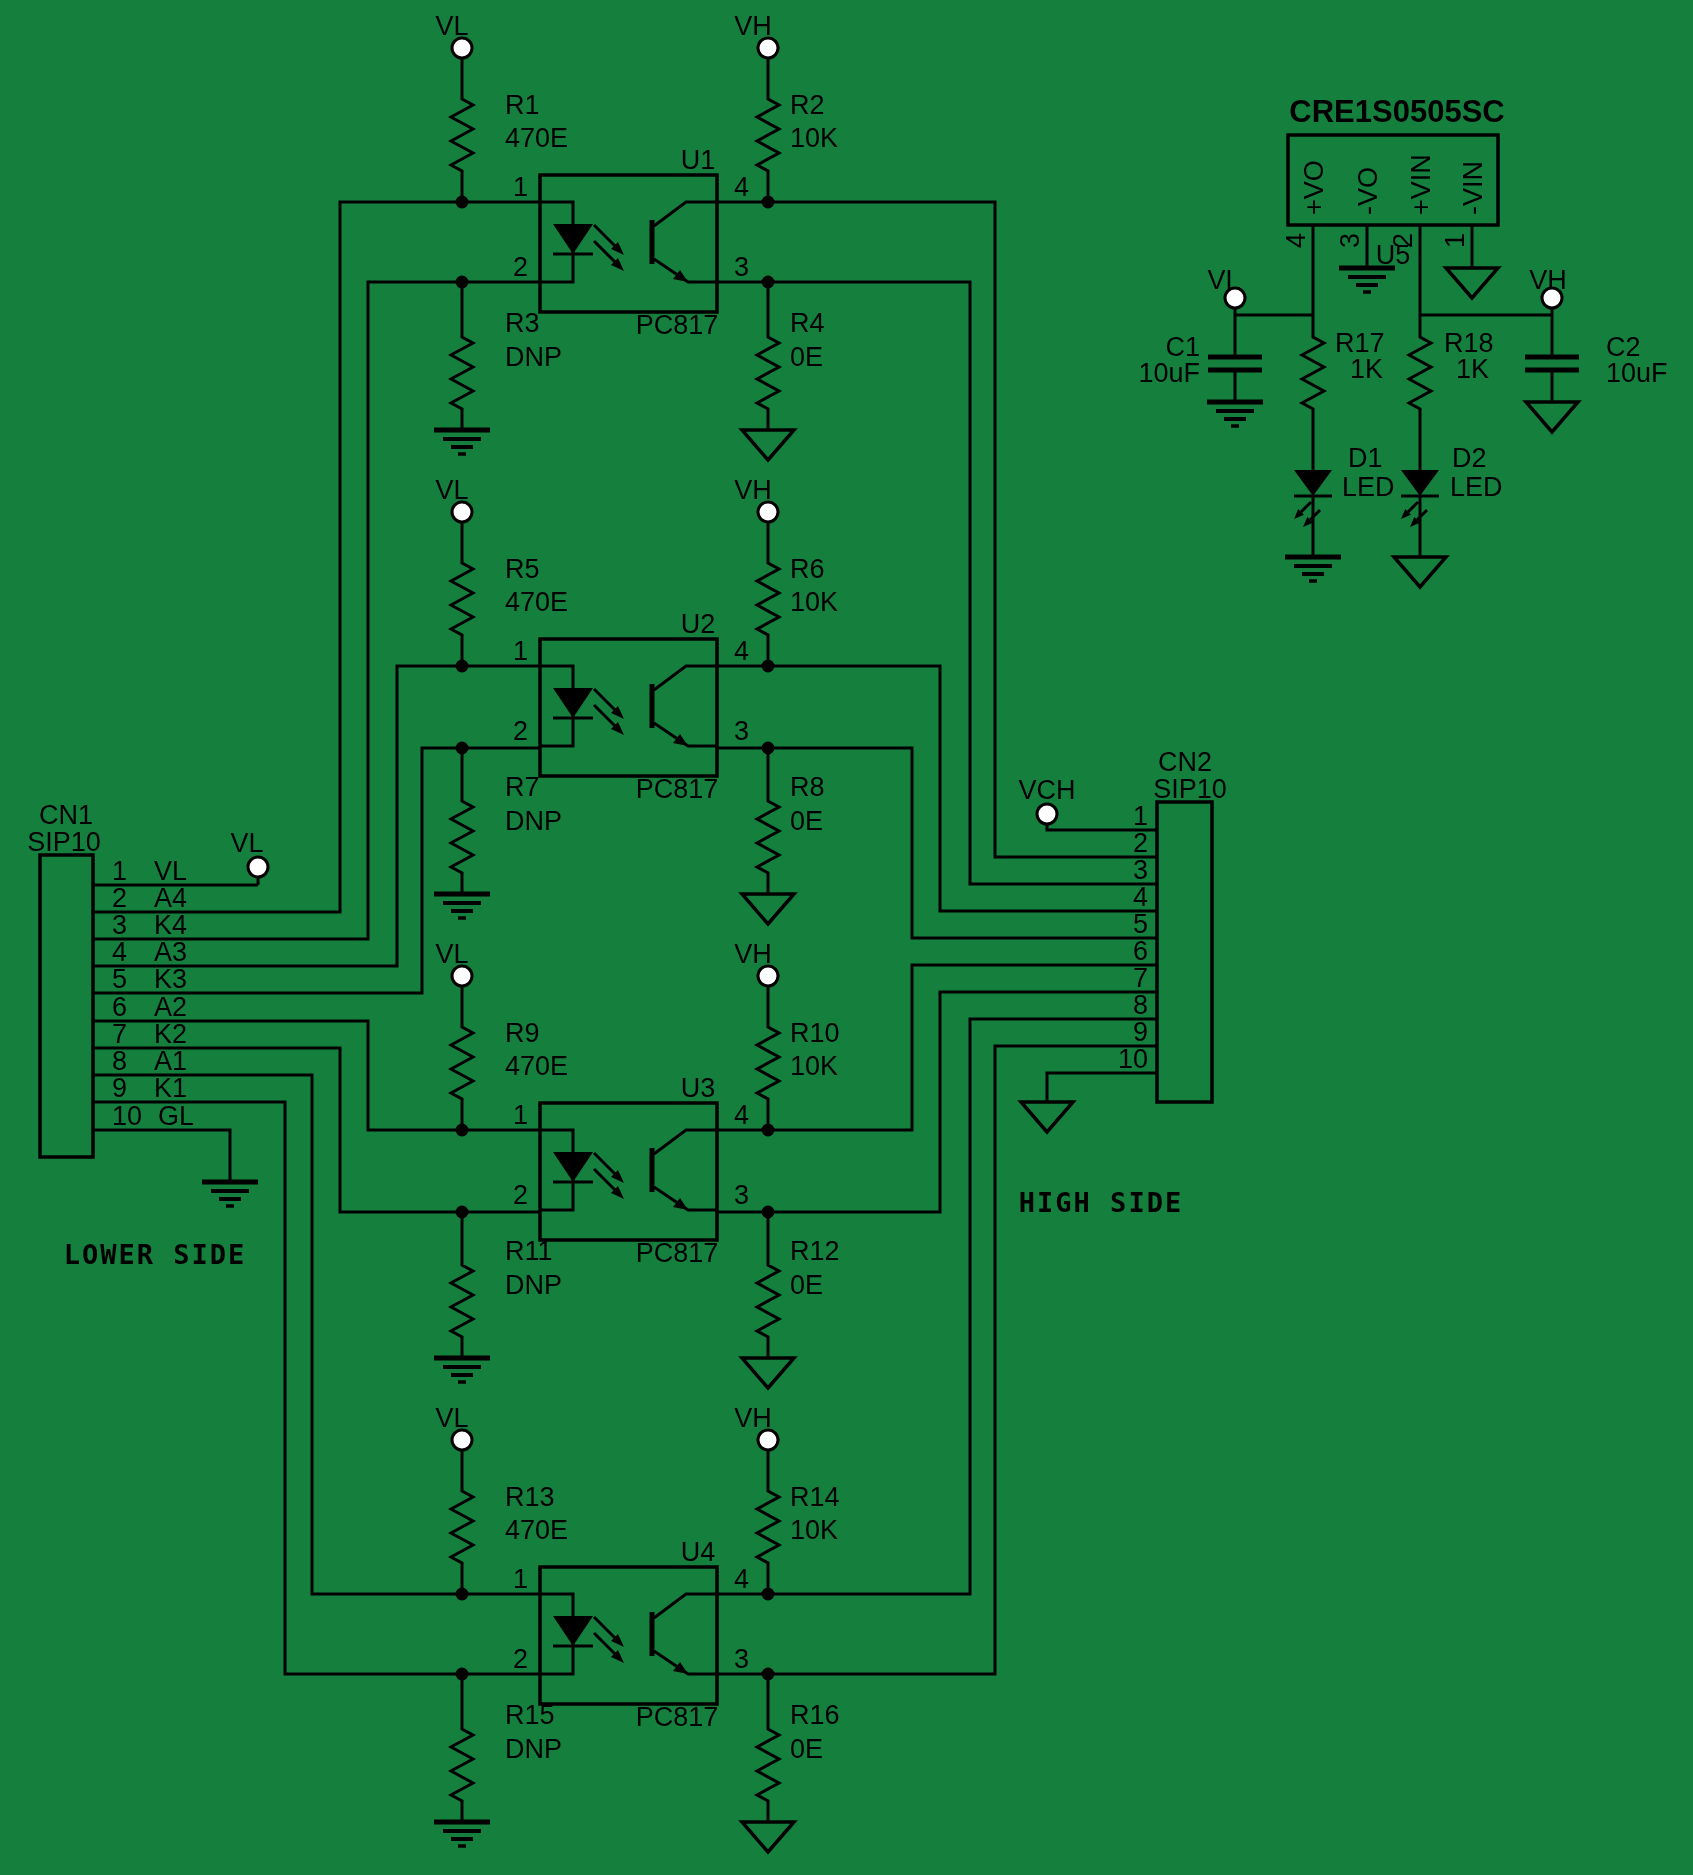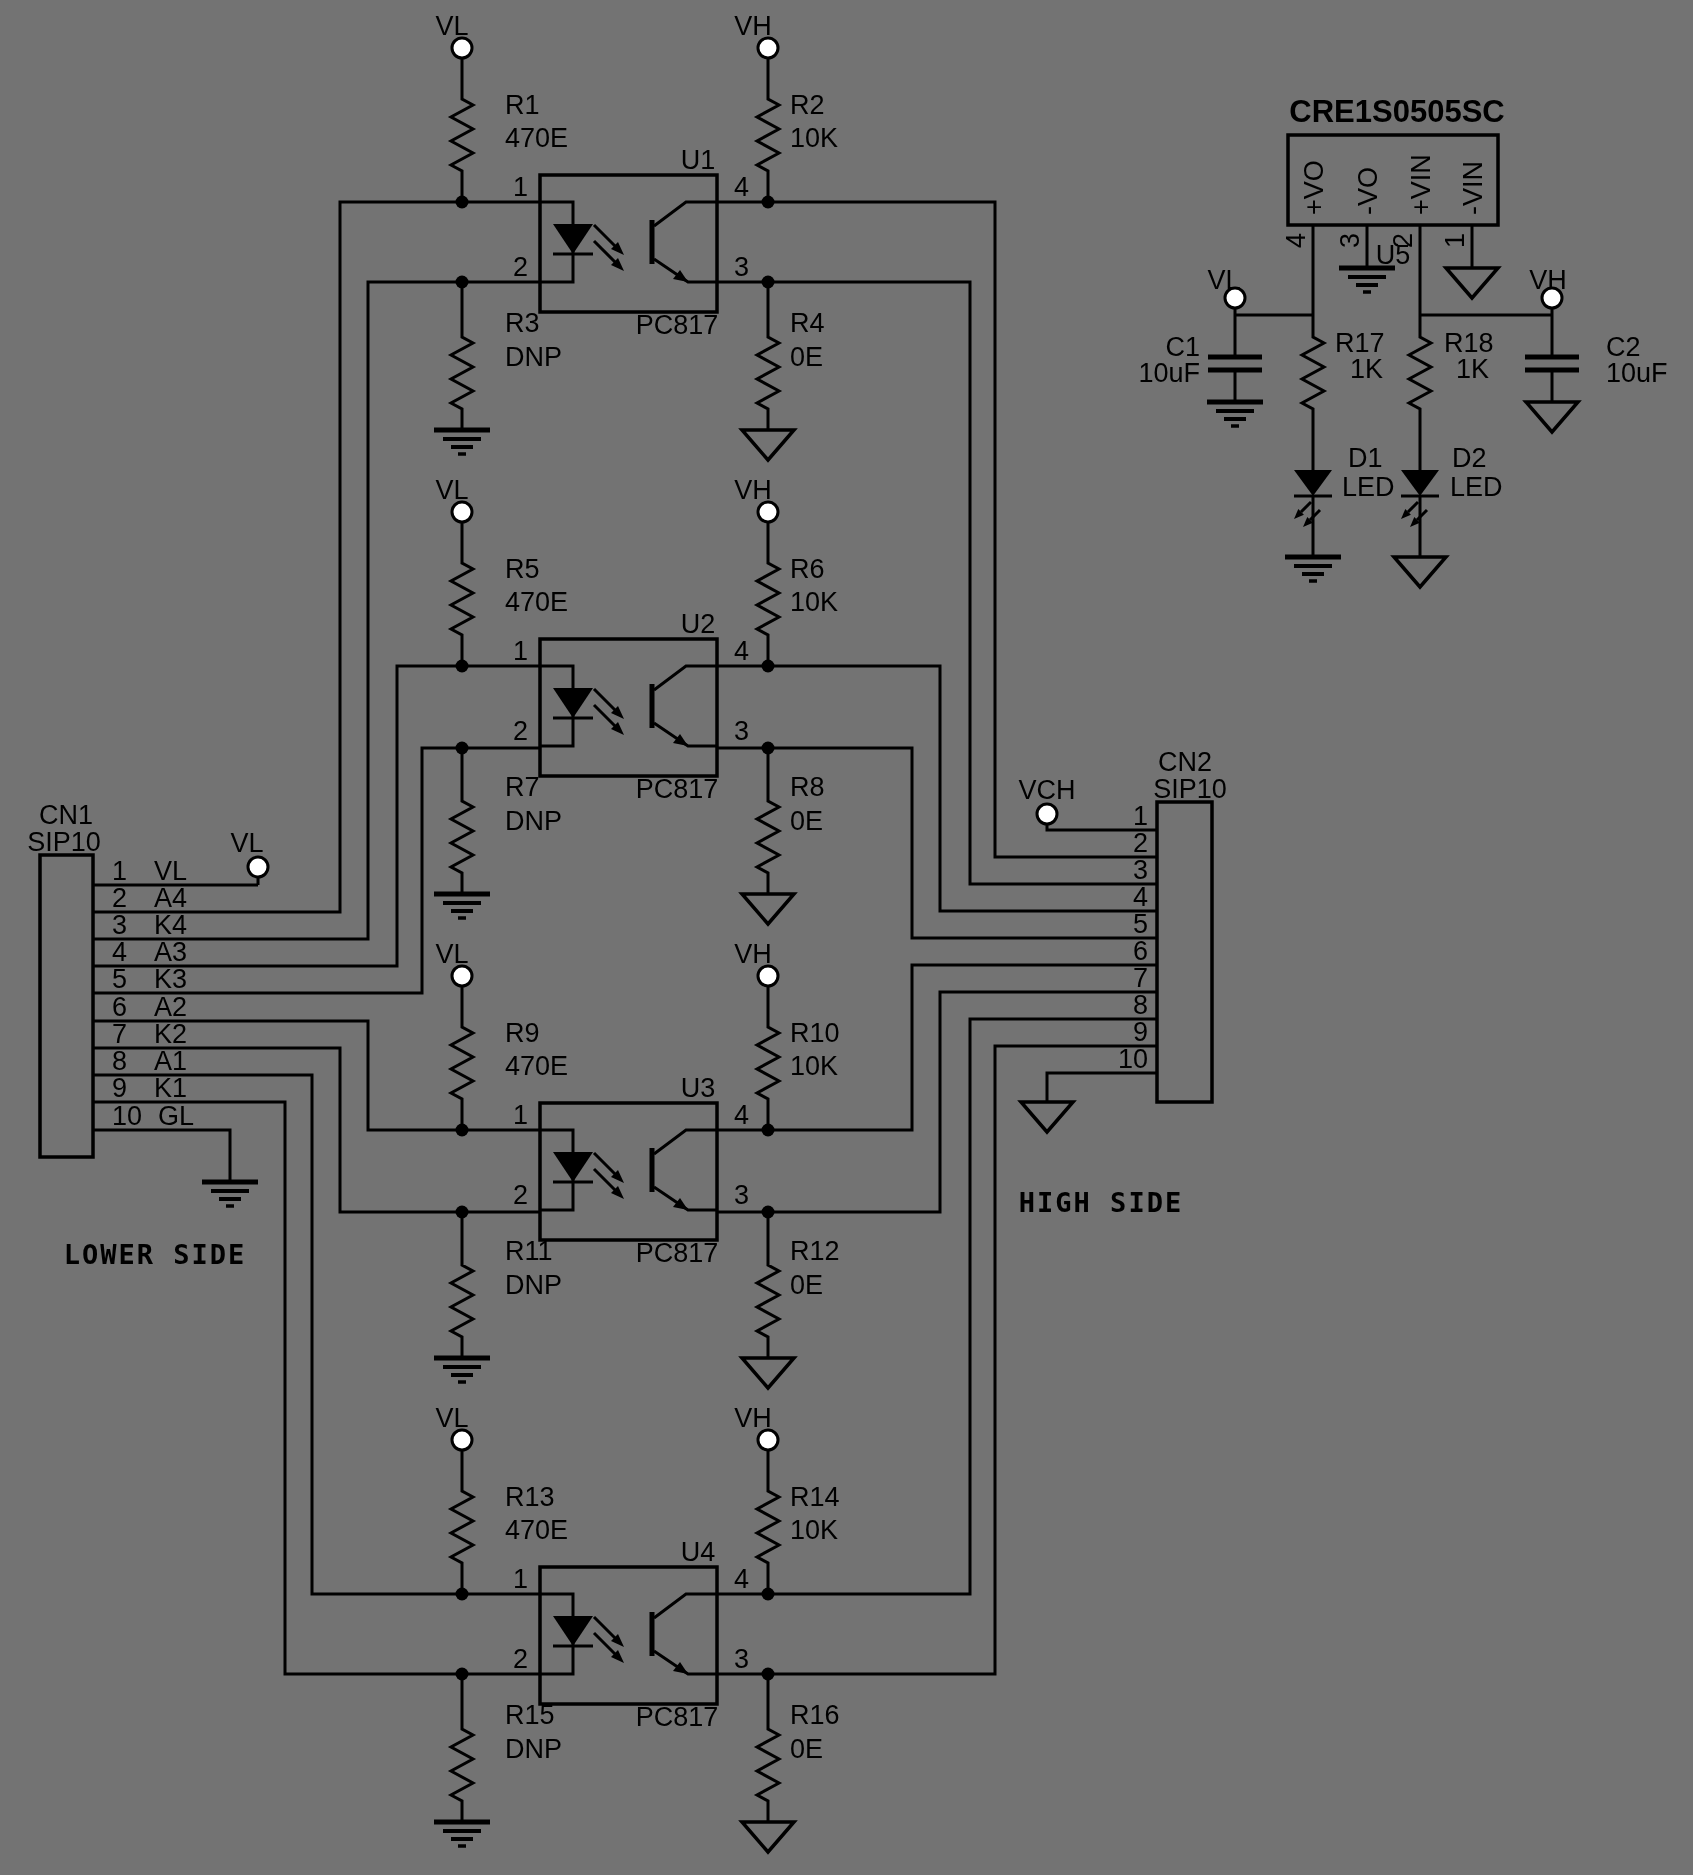--- a/index.html
+++ b/index.html
@@ -1,16 +1,16 @@
 <!DOCTYPE html>
 <html><head>
 <meta charset="utf-8">
 <style>
   html,body{margin:0;padding:0;background:#ffffff;}
-  .stage{position:relative;width:1693px;height:1875px;background:#737373;overflow:hidden;}
+  .stage{position:relative;width:1693px;height:1875px;background:#15803d;overflow:hidden;}
   svg{display:block;}
   .w{stroke:#000;stroke-width:3;fill:none;}
   .box{stroke:#000;stroke-width:3.5;fill:none;}
   .lbl{font-family:"Liberation Sans",sans-serif;font-size:27px;fill:#000;}
   .mono{font-family:"DejaVu Sans Mono",monospace;font-weight:bold;font-size:27px;letter-spacing:2px;fill:#000;}
   .ttl{font-family:"Liberation Sans",sans-serif;font-weight:bold;font-size:31px;fill:#000;}
   .mid{text-anchor:middle;}
   .end{text-anchor:end;}
 </style>
 </head>

